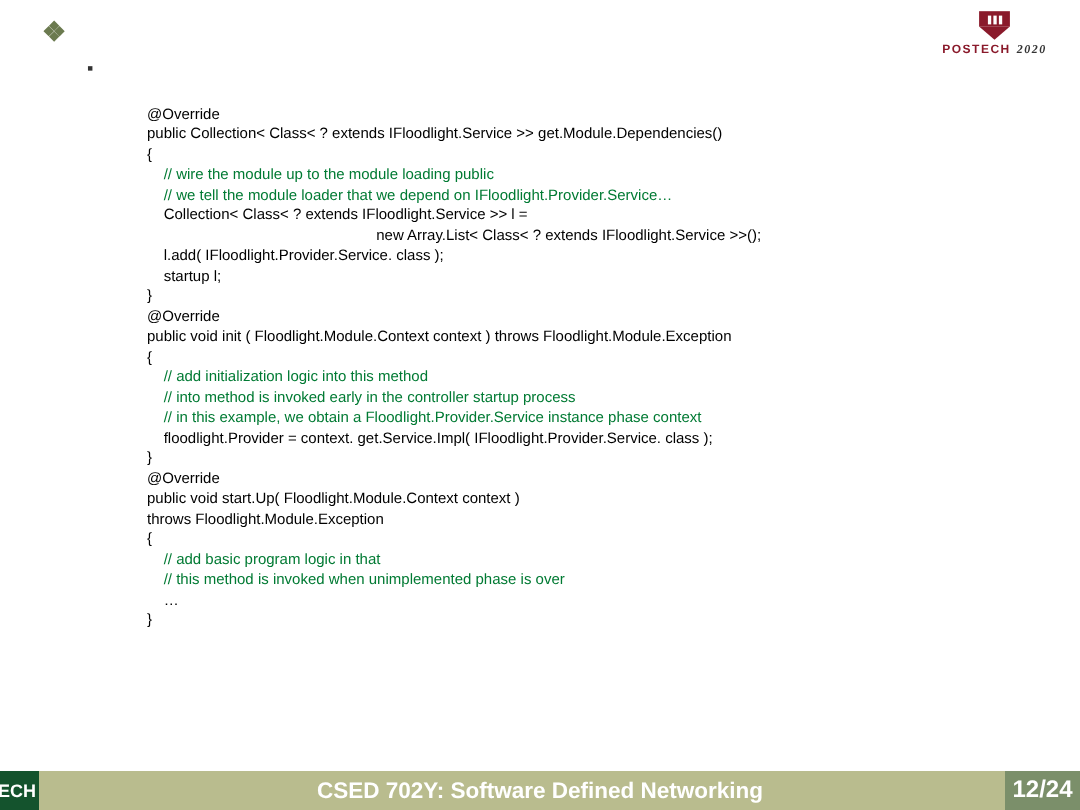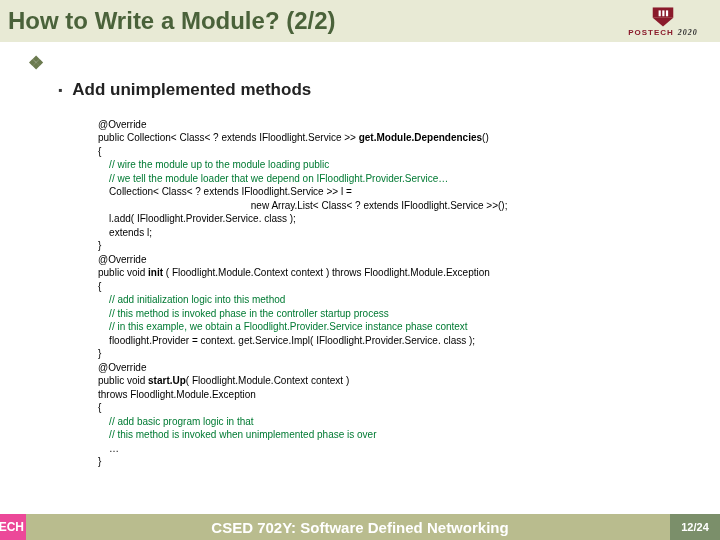--- a/index.html
+++ b/index.html
@@ -12,34 +12,31 @@
   .logo-shield svg { width: 100%; height: 100%; }
   .logo-txt { font-size: 8px; font-weight: bold; color: #8a1a2b; letter-spacing: 1px; display: flex; align-items: baseline; gap: 4px; }
   .logo-txt .inst { color: #8a1a2b; }
   .logo-txt .year { color: #333; font-style: italic; font-family: Georgia, serif; }
   .body { padding: 10px 18px 0 28px; }
   .bullet-main { display: flex; align-items: center; font-size: 20px; font-weight: bold; color: #4a623a; margin-bottom: 6px; }
   .bullet-main .marker { font-size: 18px; margin-right: 10px; color: #6b7a4f; }
   .bullet-sub { display: flex; align-items: center; font-size: 17px; font-weight: bold; color: #222; margin-left: 30px; margin-bottom: 4px; }
   .bullet-sub .marker { font-size: 12px; margin-right: 10px; color: #333; }
   .code { margin-left: 70px; font-size: 10px; line-height: 1.35; color: #000; font-family: Arial, Helvetica, sans-serif; white-space: pre; }
-  .code .bold { font-weight: bold; }
+  .code .bold { font-weight: normal; }
   .code .comment { color: #007a33; }
   .footer { position: absolute; bottom: 0; left: 0; right: 0; height: 26px; background: #b9bc8e; display: flex; align-items: center; }
-  .footer-left { position: absolute; left: 0; width: 26px; height: 26px; background: #ec4899; color: #fff; font-weight: bold; font-size: 12px; display: flex; align-items: center; justify-content: flex-end; padding-right: 2px; }
+  .footer-left { position: absolute; left: 0; width: 26px; height: 26px; background: #14532d; color: #fff; font-weight: bold; font-size: 12px; display: flex; align-items: center; justify-content: flex-end; padding-right: 2px; }
   .footer-center { flex: 1; text-align: center; font-size: 15px; font-weight: bold; color: #fff; }
-  .footer-right { position: absolute; right: 0; width: 50px; height: 26px; background: #7b8f6a; color: #fff; font-weight: bold; font-size: 11px; display: flex; align-items: center; justify-content: center; }
+  .footer-right { position: absolute; right: 0; width: 50px; height: 26px; background: #7b8f6a; color: #fff; font-weight: bold; font-size: 16px; display: flex; align-items: center; justify-content: center; }
 </style>
 </head>
 <body>
 <div class="slide">
 
-<div class="title-bar">
-  <h1>How to Write a Module? (2/2)</h1>
-</div>
 
 <div class="logo">
   <div class="logo-shield">
     <svg viewBox="0 0 40 30">
       <rect x="6" y="2" width="28" height="14" fill="#8a1a2b"></rect>
       <path d="M6 16 L20 28 L34 16 Z" fill="#8a1a2b"></path>
       <rect x="14" y="6" width="3" height="8" fill="#fff"></rect>
       <rect x="19" y="6" width="3" height="8" fill="#fff"></rect>
       <rect x="24" y="6" width="3" height="8" fill="#fff"></rect>
     </svg>
@@ -49,39 +46,38 @@
     <span class="year">2020</span>
   </div>
 </div>
 
 <div class="body">
   <div class="bullet-main">
     <span class="marker">❖</span>
   </div>
   <div class="bullet-sub">
     <span class="marker">▪</span>
-    <span>Add unimplemented methods</span>
   </div>
 
   <div class="code">
 <span>@Override</span>
 <span><span>public Collection&lt; Class&lt; ? extends IFloodlight.Service &gt;&gt; </span><span class="bold">get.Module.Dependencies</span><span>()</span></span>
 <span>{</span>
 <span class="comment">    // wire the module up to the module loading public</span>
 <span class="comment">    // we tell the module loader that we depend on IFloodlight.Provider.Service…</span>
 <span>    Collection&lt; Class&lt; ? extends IFloodlight.Service &gt;&gt; l =</span>
 <span>                                                       new Array.List&lt; Class&lt; ? extends IFloodlight.Service &gt;&gt;();</span>
 <span>    l.add( IFloodlight.Provider.Service. class );</span>
-<span>    extends l;</span>
+<span>    startup l;</span>
 <span>}</span>
 <span>@Override</span>
 <span><span>public void </span><span class="bold">init</span><span> ( Floodlight.Module.Context context ) throws Floodlight.Module.Exception</span></span>
 <span>{</span>
 <span class="comment">    // add initialization logic into this method</span>
-<span class="comment">    // this method is invoked phase in the controller startup process</span>
+<span class="comment">    // into method is invoked early in the controller startup process</span>
 <span class="comment">    // in this example, we obtain a Floodlight.Provider.Service instance phase context</span>
 <span>    floodlight.Provider = context. get.Service.Impl( IFloodlight.Provider.Service. class );</span>
 <span>}</span>
 <span>@Override</span>
 <span><span>public void </span><span class="bold">start.Up</span><span>( Floodlight.Module.Context context )</span></span>
 <span>throws Floodlight.Module.Exception</span>
 <span>{</span>
 <span class="comment">    // add basic program logic in that</span>
 <span class="comment">    // this method is invoked when unimplemented phase is over</span>
 <span>    …</span>

